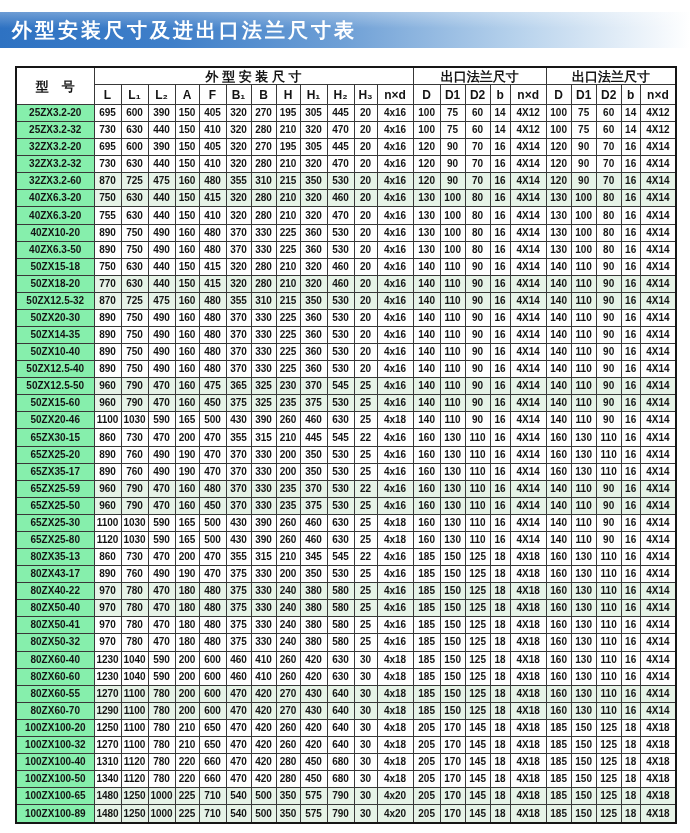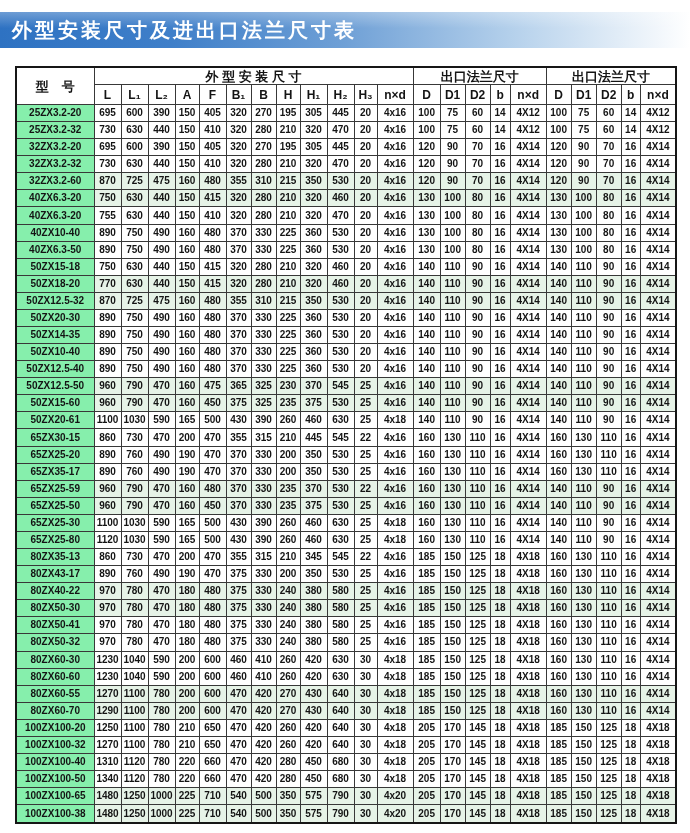--- a/index.html
+++ b/index.html
@@ -254,21 +254,21 @@
         <td>80</td>
         <td>16</td>
         <td>4X14</td>
         <td>130</td>
         <td>100</td>
         <td>80</td>
         <td>16</td>
         <td>4X14</td>
       </tr>
       <tr>
-        <td class="model">40ZX10-40</td>
+        <td class="model">40ZX10-20</td>
         <td>890</td>
         <td>750</td>
         <td>490</td>
         <td>160</td>
         <td>480</td>
         <td>370</td>
         <td>330</td>
         <td>225</td>
         <td>360</td>
         <td>530</td>
@@ -529,21 +529,21 @@
         <td>90</td>
         <td>16</td>
         <td>4X14</td>
         <td>140</td>
         <td>110</td>
         <td>90</td>
         <td>16</td>
         <td>4X14</td>
       </tr>
       <tr>
-        <td class="model">50ZX20-61</td>
+        <td class="model">50ZX20-46</td>
         <td>1100</td>
         <td>1030</td>
         <td>590</td>
         <td>165</td>
         <td>500</td>
         <td>430</td>
         <td>390</td>
         <td>260</td>
         <td>460</td>
         <td>630</td>
@@ -804,21 +804,21 @@
         <td>125</td>
         <td>18</td>
         <td>4X18</td>
         <td>160</td>
         <td>130</td>
         <td>110</td>
         <td>16</td>
         <td>4X14</td>
       </tr>
       <tr class="stripe">
-        <td class="model">80ZX50-30</td>
+        <td class="model">80ZX50-40</td>
         <td>970</td>
         <td>780</td>
         <td>470</td>
         <td>180</td>
         <td>480</td>
         <td>375</td>
         <td>330</td>
         <td>240</td>
         <td>380</td>
         <td>580</td>
@@ -879,21 +879,21 @@
         <td>125</td>
         <td>18</td>
         <td>4X18</td>
         <td>160</td>
         <td>130</td>
         <td>110</td>
         <td>16</td>
         <td>4X14</td>
       </tr>
       <tr>
-        <td class="model">80ZX60-30</td>
+        <td class="model">80ZX60-40</td>
         <td>1230</td>
         <td>1040</td>
         <td>590</td>
         <td>200</td>
         <td>600</td>
         <td>460</td>
         <td>410</td>
         <td>260</td>
         <td>420</td>
         <td>630</td>
@@ -1104,21 +1104,21 @@
         <td>145</td>
         <td>18</td>
         <td>4X18</td>
         <td>185</td>
         <td>150</td>
         <td>125</td>
         <td>18</td>
         <td>4X18</td>
       </tr>
       <tr class="stripe">
-        <td class="model">100ZX100-38</td>
+        <td class="model">100ZX100-89</td>
         <td>1480</td>
         <td>1250</td>
         <td>1000</td>
         <td>225</td>
         <td>710</td>
         <td>540</td>
         <td>500</td>
         <td>350</td>
         <td>575</td>
         <td>790</td>

